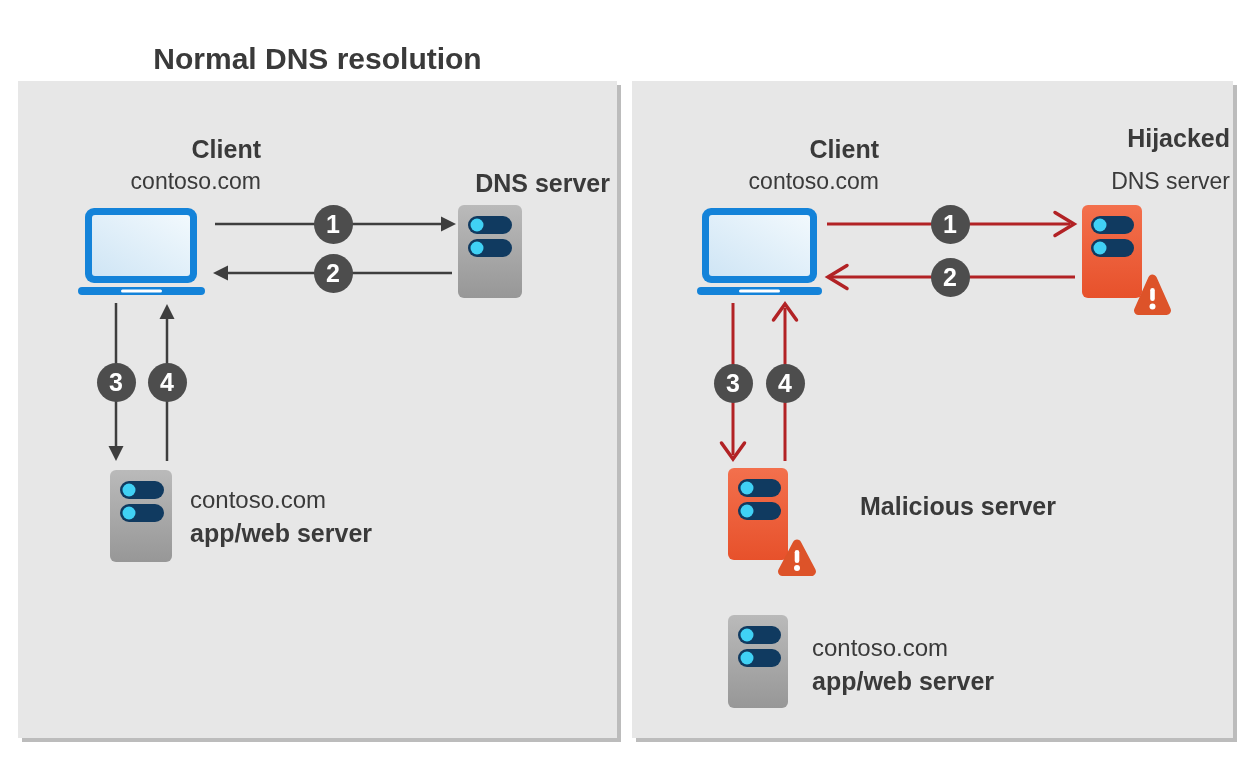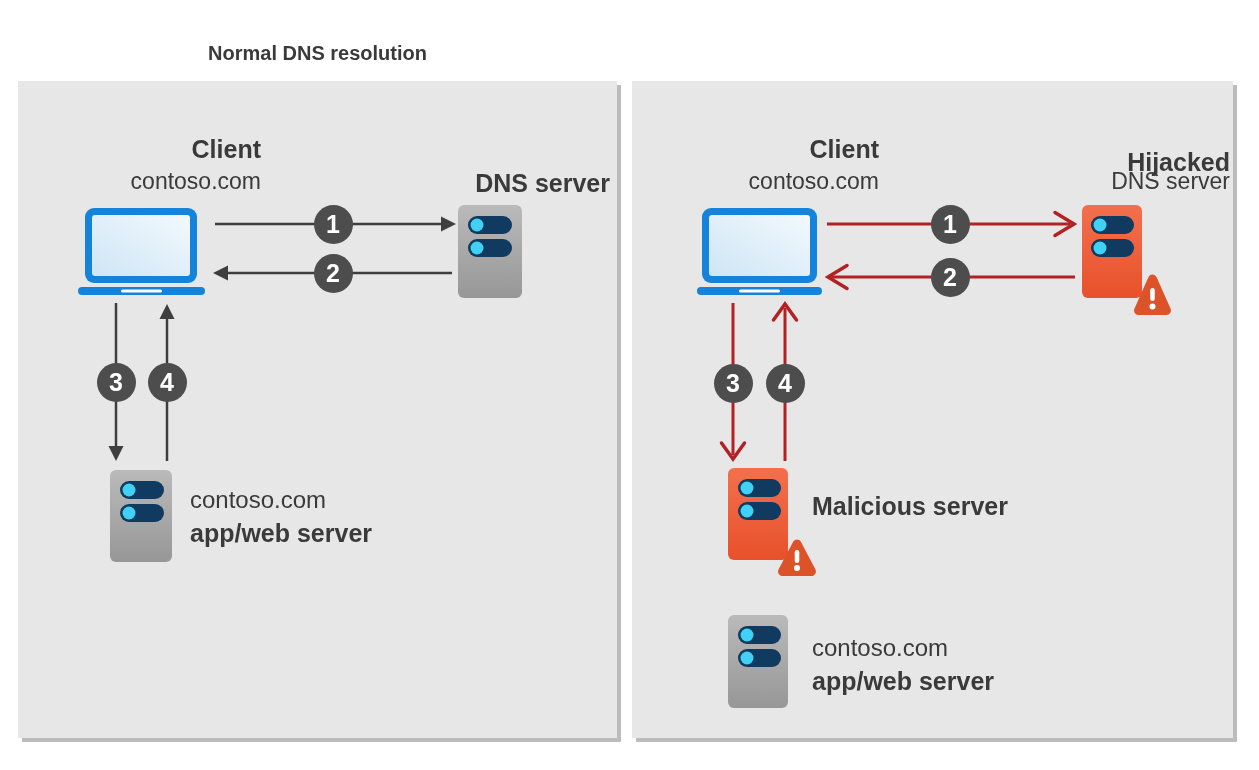--- a/index.html
+++ b/index.html
@@ -16,21 +16,21 @@
   body{font-family:"Liberation Sans",sans-serif;color:var(--text-dark);}
   .stage{position:relative;width:1259px;height:770px;overflow:hidden;background:#fff;}
   .panel{position:absolute;top:81px;height:657px;background:var(--panel-bg);
          box-shadow:4px 4px 0 0 var(--panel-shadow);}
   .panel.left-bg{left:18px;width:599px;}
   .panel.right-bg{left:632px;width:601px;}
   svg.gfx{position:absolute;left:0;top:0;pointer-events:none;}
   .lbl{position:absolute;white-space:nowrap;line-height:1.2;}
   .center{text-align:right;}
   .bold{font-weight:bold;}
-  .title{position:absolute;top:42px;font-size:20px;font-weight:bold;text-align:center;}
+  .title{position:absolute;top:42px;font-size:30px;font-weight:bold;text-align:center;}
   .t-left{left:18px;width:599px;}
   .t-right{left:632px;width:601px;}
   .fs25{font-size:25px;} .fs24{font-size:24px;} .fs23{font-size:23px;}
   .step{position:absolute;width:39px;height:39px;border-radius:50%;
         background:var(--step-circle);color:var(--step-number);
         display:flex;align-items:center;justify-content:center;
         font-size:25px;font-weight:bold;}
   
   .line-gray{stroke:var(--arrow-gray);stroke-width:2.5;fill:none;}
   .head-gray{fill:var(--arrow-gray);}
@@ -176,23 +176,23 @@
   <div class="lbl fs24" style="left:190px;top:486px;">contoso.com</div>
   <div class="lbl bold fs25" style="left:190px;top:518px;">app/web server</div>
 
   <div class="step" style="left:313.5px;top:204.5px;">1</div>
   <div class="step" style="left:313.5px;top:253.5px;">2</div>
   <div class="step" style="left:96.5px;top:362.5px;">3</div>
   <div class="step" style="left:147.5px;top:362.5px;">4</div>
 
   <div class="lbl center bold fs25" style="left:639px;top:134px;width:240px;">Client</div>
   <div class="lbl center fs23" style="left:639px;top:168px;width:240px;">contoso.com</div>
-  <div class="lbl center bold fs25" style="left:990px;top:147px;width:240px;">Hijacked</div>
+  <div class="lbl center bold fs25" style="left:990px;top:123px;width:240px;">Hijacked</div>
   <div class="lbl center fs23" style="left:990px;top:168px;width:240px;">DNS server</div>
-  <div class="lbl bold fs25" style="left:812px;top:491px;">Malicious server</div>
+  <div class="lbl bold fs25" style="left:860px;top:491px;">Malicious server</div>
   <div class="lbl fs24" style="left:812px;top:634px;">contoso.com</div>
   <div class="lbl bold fs25" style="left:812px;top:666px;">app/web server</div>
 
   <div class="step" style="left:930.5px;top:204.5px;">1</div>
   <div class="step" style="left:930.5px;top:257.5px;">2</div>
   <div class="step" style="left:713.5px;top:363.5px;">3</div>
   <div class="step" style="left:765.5px;top:363.5px;">4</div>
 
 </div>
 

